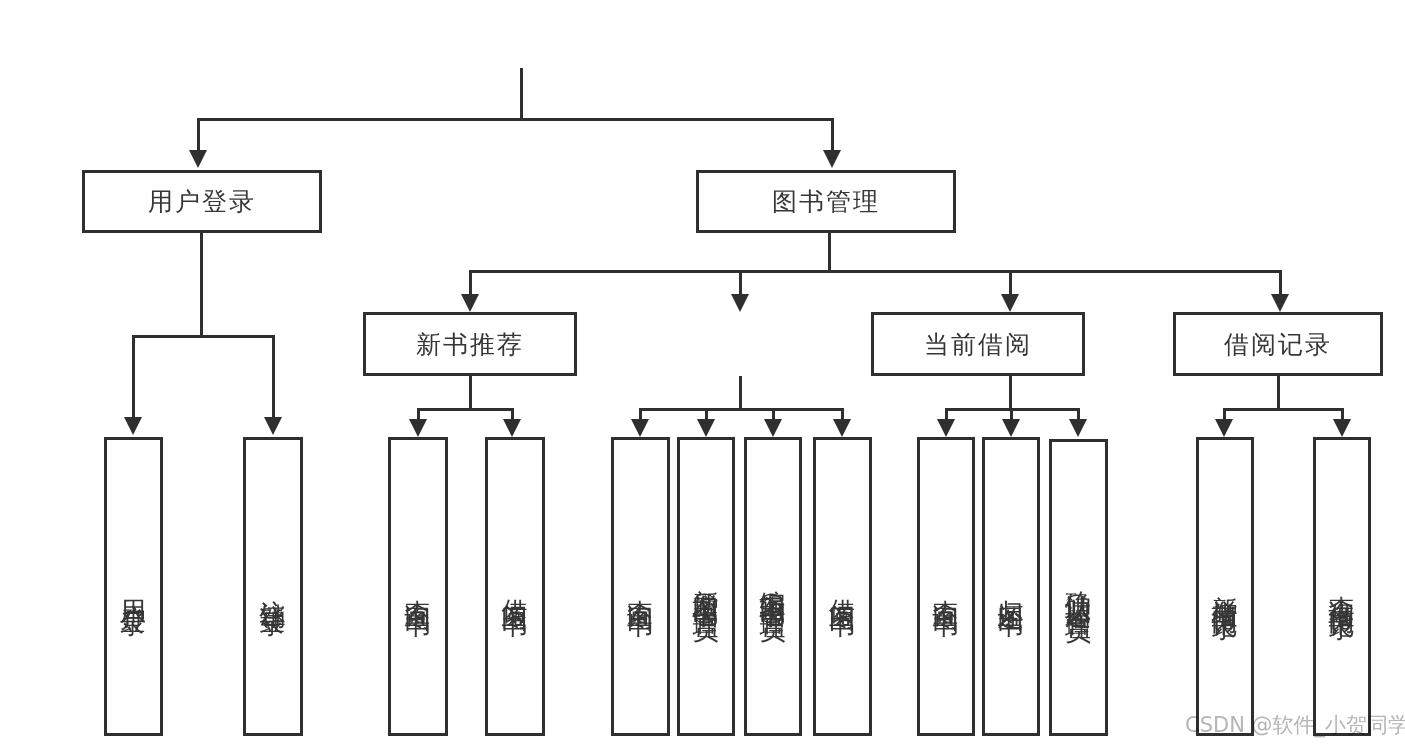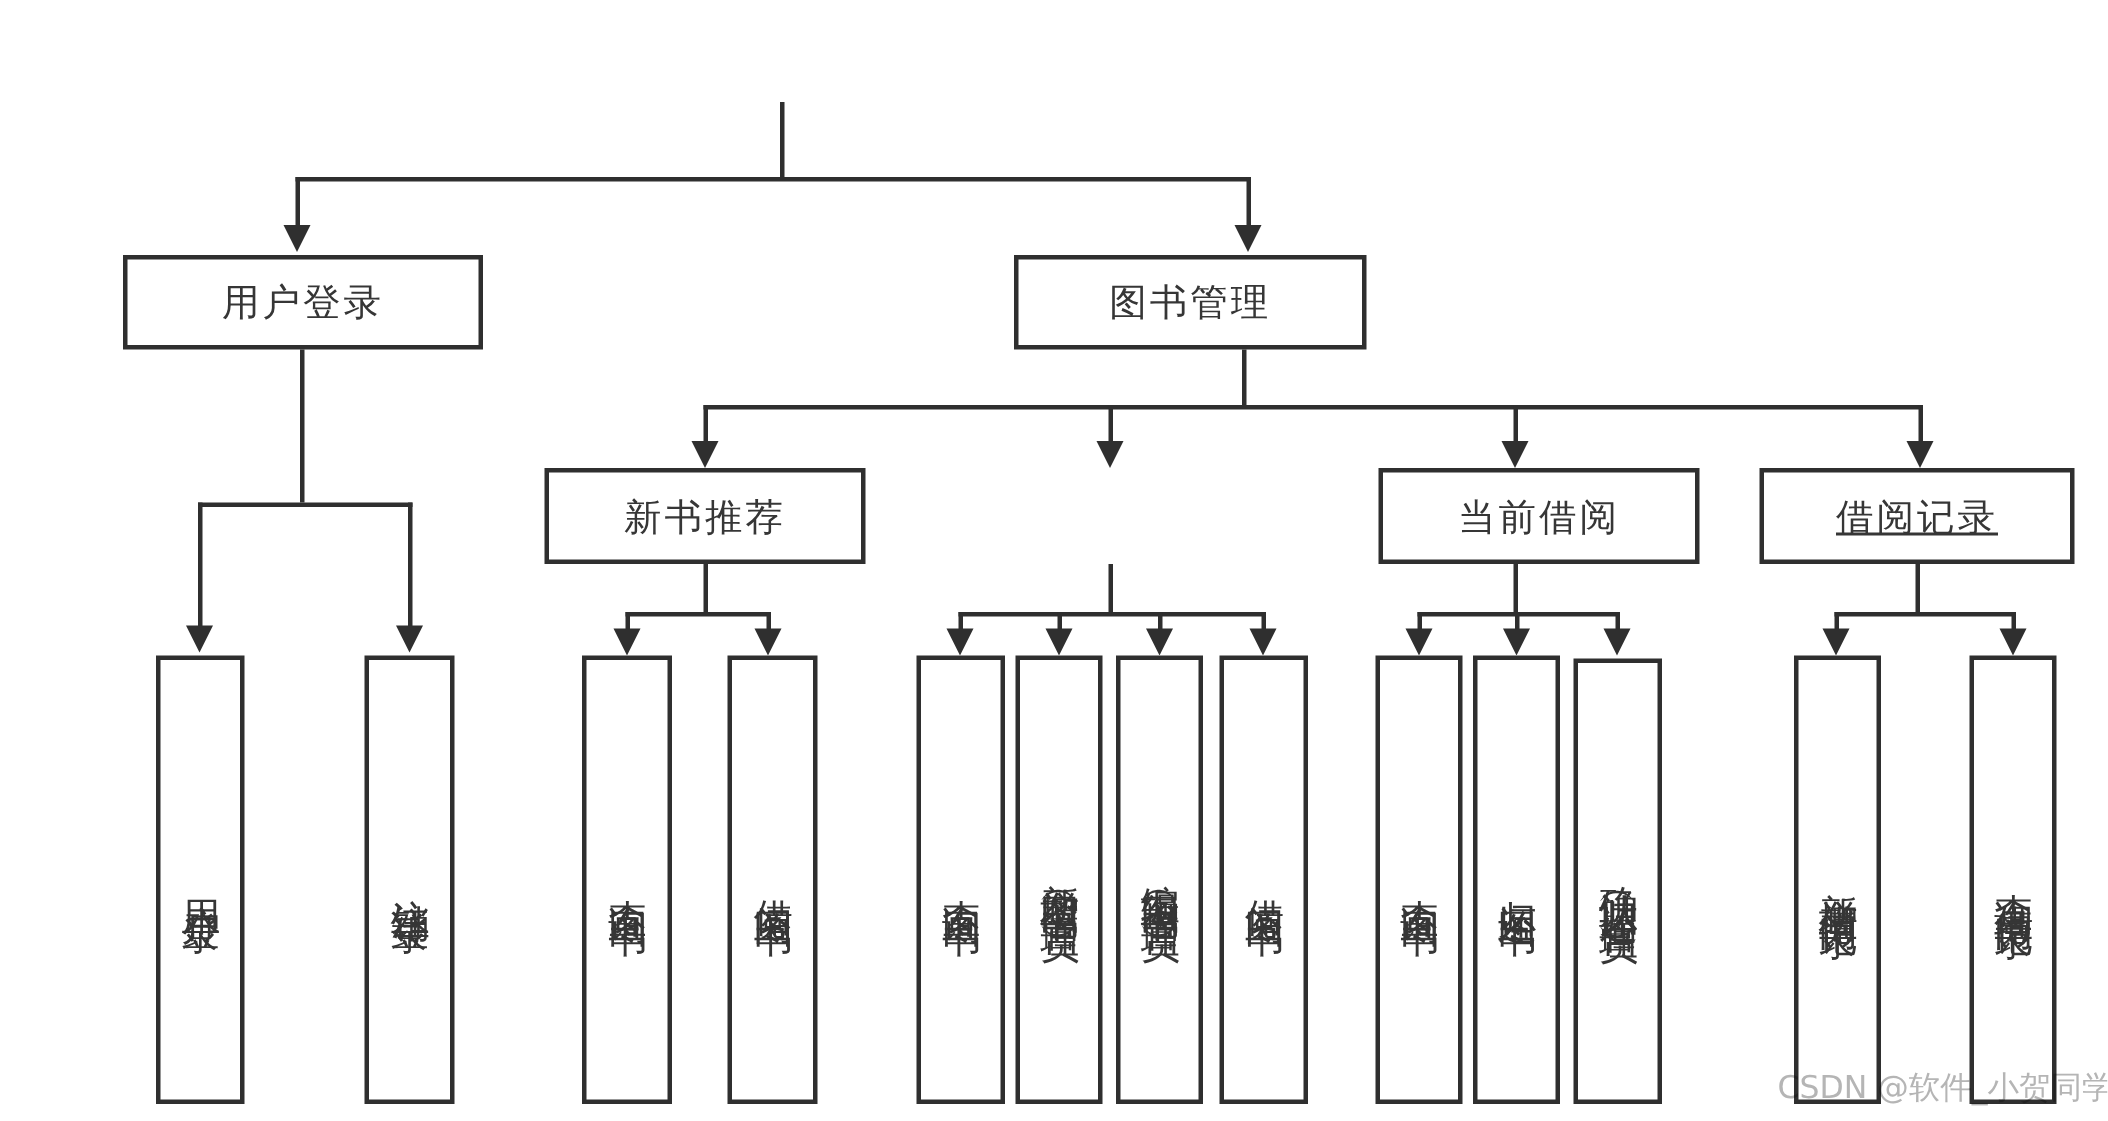--- a/index.html
+++ b/index.html
@@ -23,43 +23,43 @@
 
 
   <div class="ln" style="left:520px;top:68px;width:3px;height:52px;"></div>
   <div class="ln" style="left:197px;top:118px;width:637px;height:3px;"></div>
   <div class="ln" style="left:197px;top:118px;width:3px;height:34px;"></div>
   <div class="ah" style="left:189px;top:150px;"></div>
   <div class="ln" style="left:831px;top:118px;width:3px;height:34px;"></div>
   <div class="ah" style="left:823px;top:150px;"></div>
 
   <div class="box hbox" style="left:82px;top:170px;width:240px;height:63px;">用户登录</div>
-  <div class="box hbox" style="left:676px;top:170px;width:235px;height:63px;">图书管理</div>
+  <div class="box hbox" style="left:696px;top:170px;width:260px;height:63px;">图书管理</div>
 
   <div class="ln" style="left:200px;top:233px;width:3px;height:102px;"></div>
   <div class="ln" style="left:132px;top:335px;width:143px;height:3px;"></div>
   <div class="ln" style="left:132px;top:335px;width:3px;height:84px;"></div>
   <div class="ah" style="left:124px;top:417px;"></div>
   <div class="ln" style="left:272px;top:335px;width:3px;height:84px;"></div>
   <div class="ah" style="left:264px;top:417px;"></div>
 
   <div class="ln" style="left:828px;top:233px;width:3px;height:37px;"></div>
   <div class="ln" style="left:469px;top:270px;width:813px;height:3px;"></div>
   <div class="ln" style="left:469px;top:270px;width:3px;height:26px;"></div>
   <div class="ah" style="left:461px;top:294px;"></div>
   <div class="ln" style="left:739px;top:270px;width:3px;height:26px;"></div>
   <div class="ah" style="left:731px;top:294px;"></div>
   <div class="ln" style="left:1009px;top:270px;width:3px;height:26px;"></div>
   <div class="ah" style="left:1001px;top:294px;"></div>
   <div class="ln" style="left:1279px;top:270px;width:3px;height:26px;"></div>
   <div class="ah" style="left:1271px;top:294px;"></div>
 
   <div class="box hbox" style="left:363px;top:312px;width:214px;height:64px;">新书推荐</div>
-  <div class="box hbox" style="left:919px;top:312px;width:214px;height:64px;">当前借阅</div>
-  <div class="box hbox" style="left:1173px;top:312px;width:210px;height:64px;text-decoration:underline;">借阅记录</div>
+  <div class="box hbox" style="left:871px;top:312px;width:214px;height:64px;">当前借阅</div>
+  <div class="box hbox" style="left:1173px;top:312px;width:210px;height:64px;">借阅记录</div>
 
   <div class="ln" style="left:469px;top:376px;width:3px;height:32px;"></div>
   <div class="ln" style="left:417px;top:408px;width:97px;height:3px;"></div>
   <div class="ln" style="left:417px;top:408px;width:3px;height:13px;"></div>
   <div class="ah" style="left:409px;top:419px;"></div>
   <div class="ln" style="left:511px;top:408px;width:3px;height:13px;"></div>
   <div class="ah" style="left:503px;top:419px;"></div>
 
   <div class="ln" style="left:739px;top:376px;width:3px;height:32px;"></div>
   <div class="ln" style="left:639px;top:408px;width:204px;height:3px;"></div>

